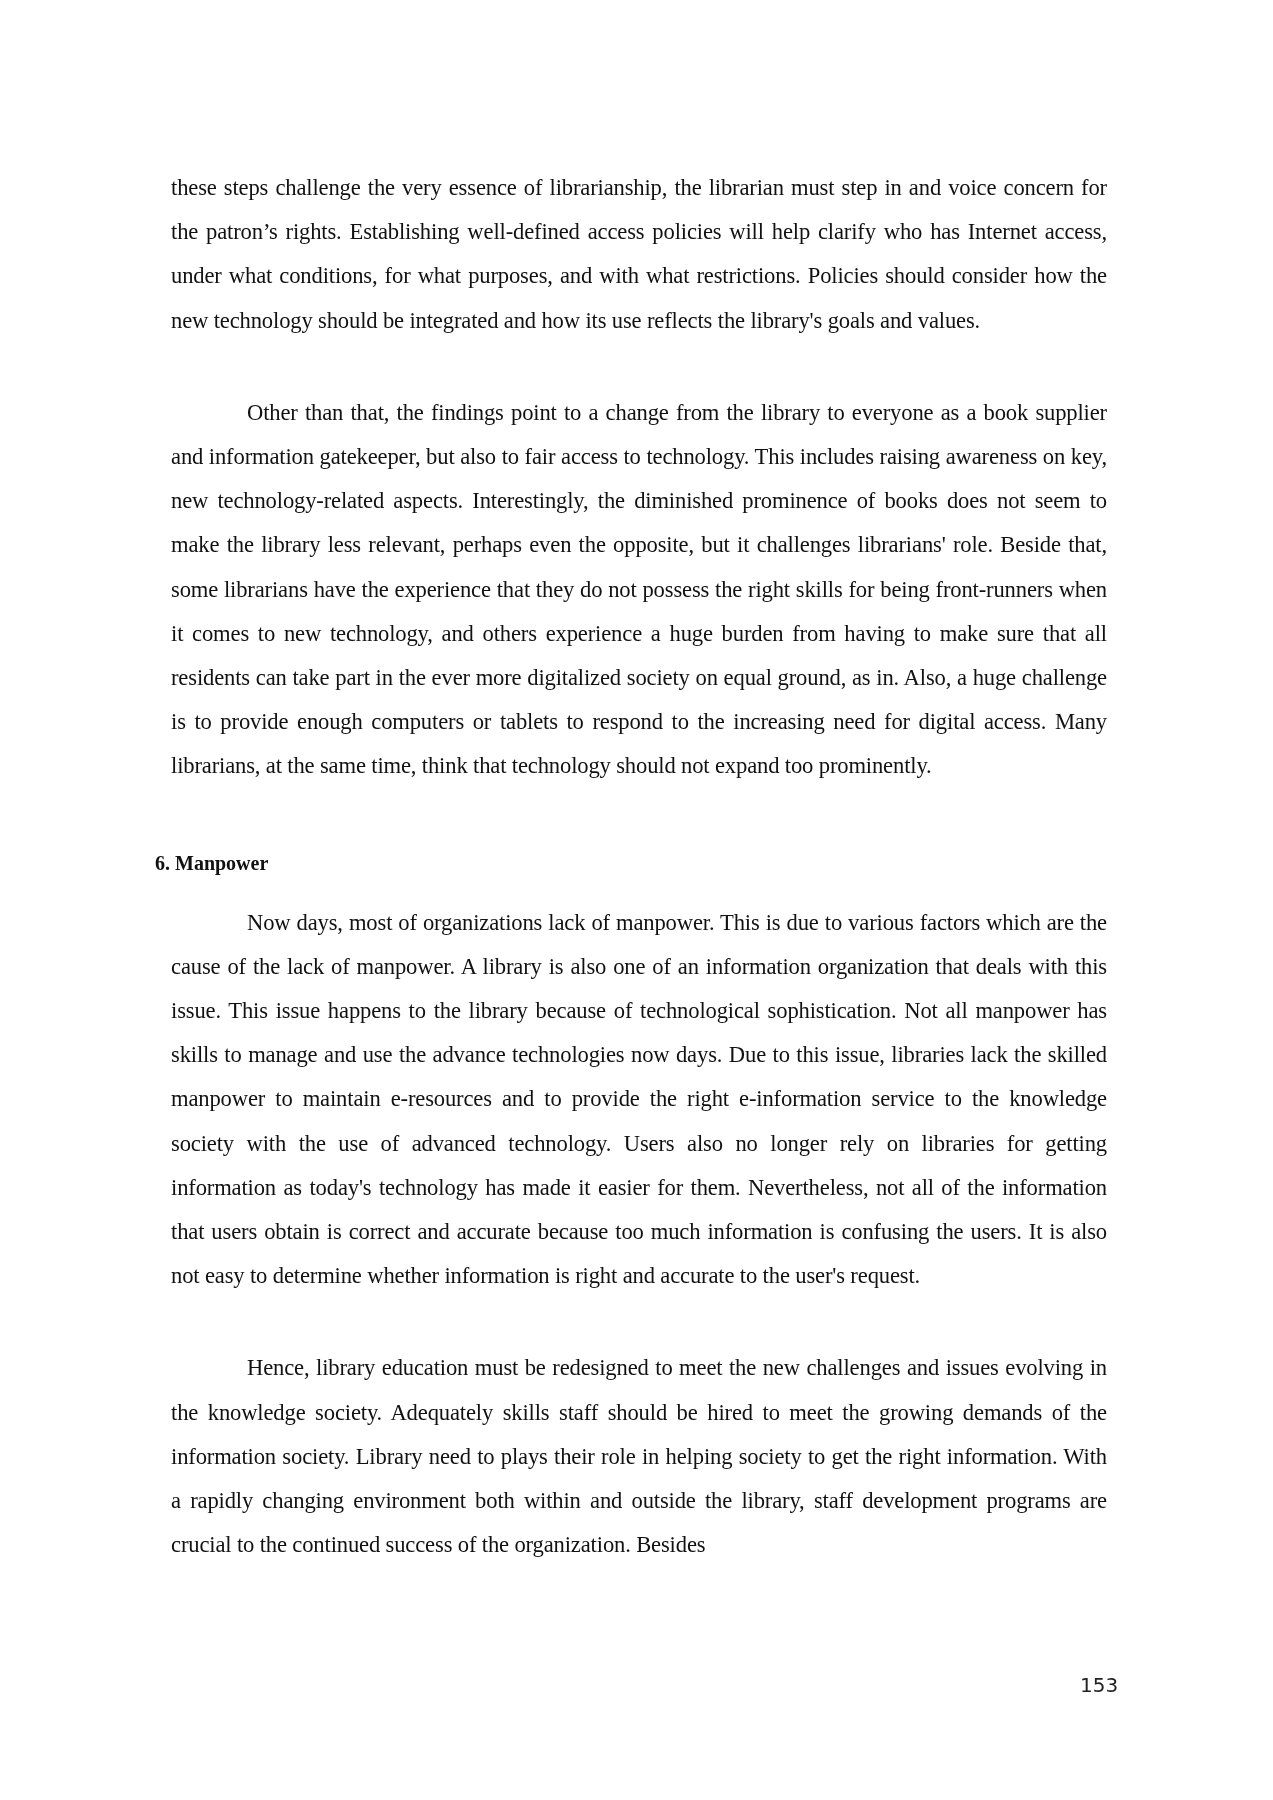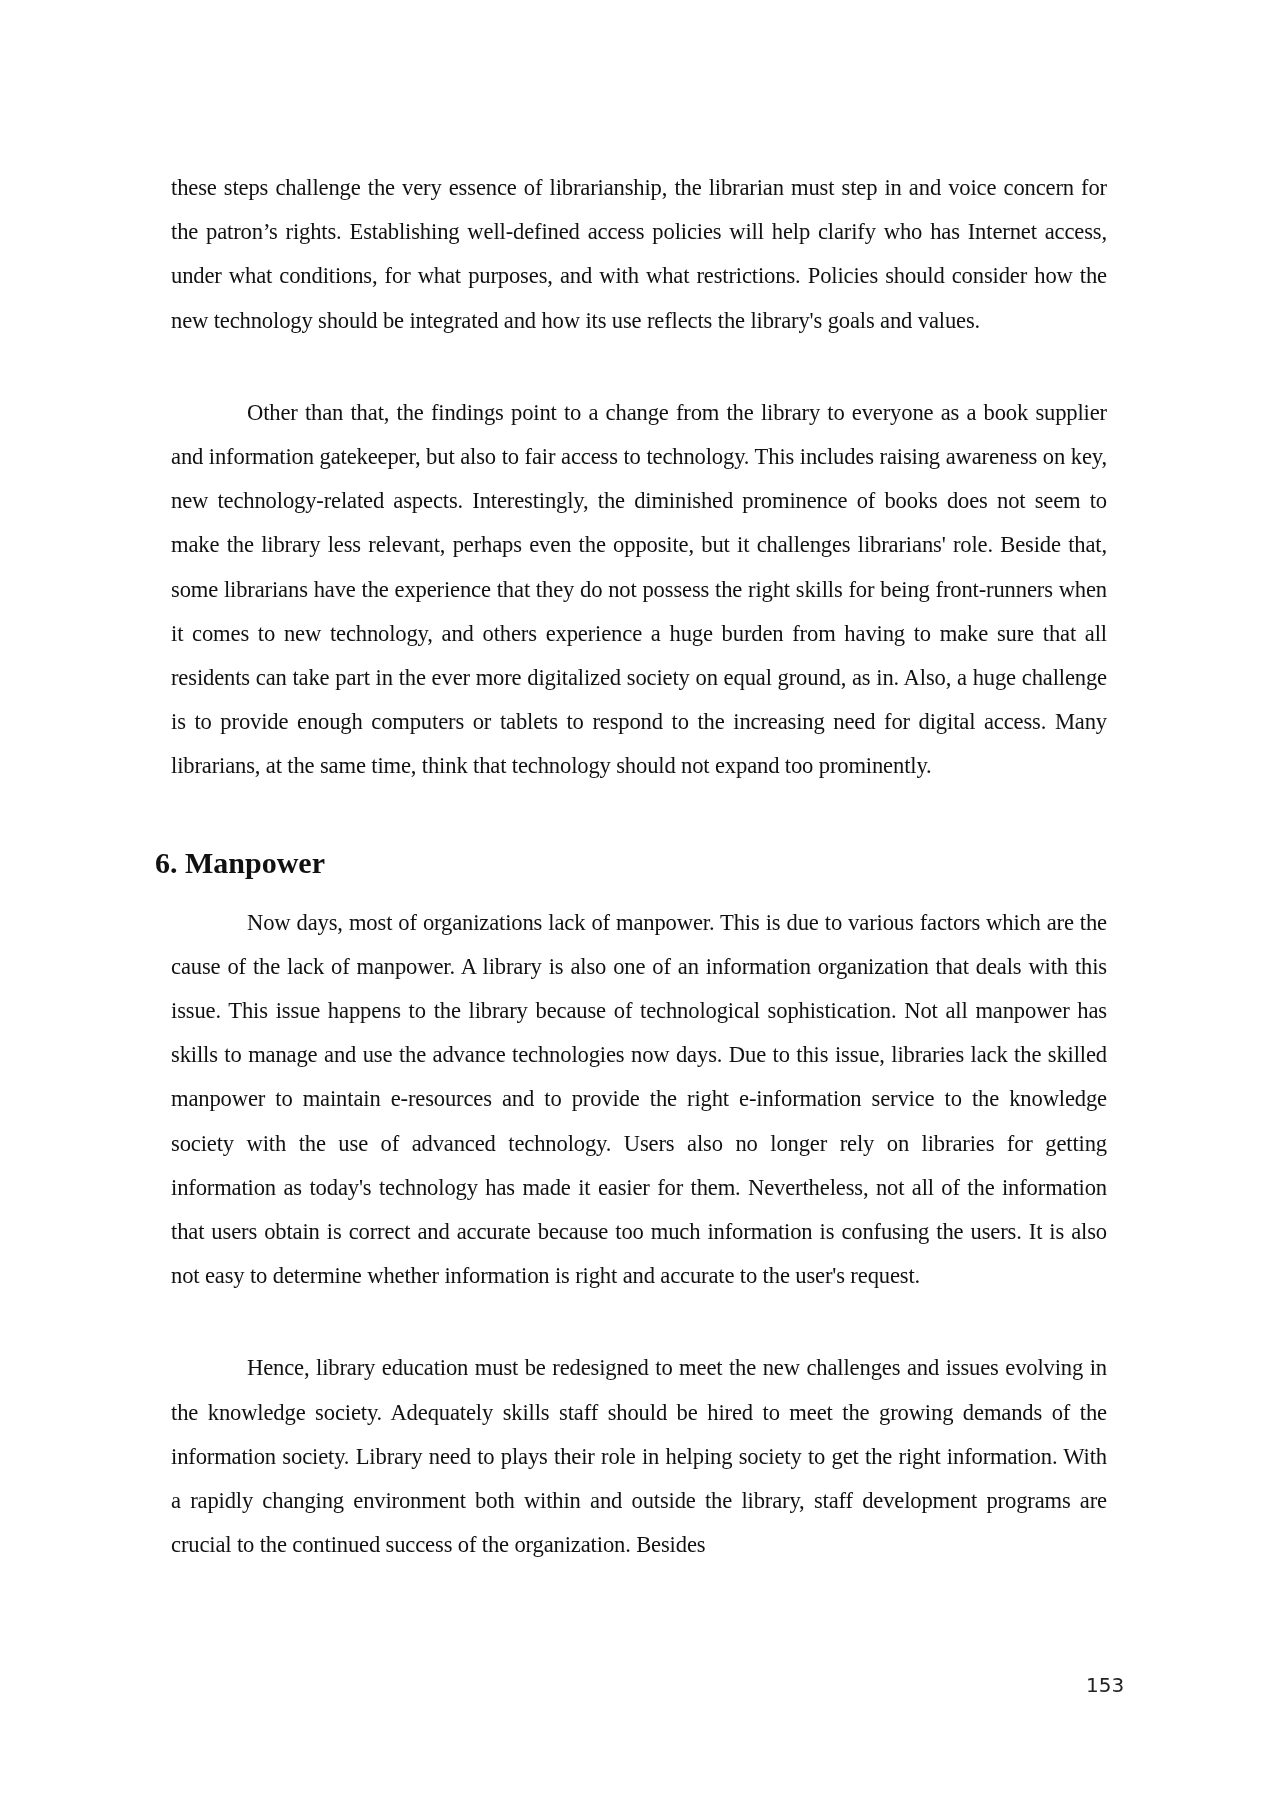--- a/index.html
+++ b/index.html
@@ -29,32 +29,31 @@
       letter-spacing: -0.15px;
     }
     .para.indent {
       text-indent: 76px;
     }
     .gap-small { height: 16px; }
     .gap-large { height: 36px; }
     .heading {
       font-family: "Liberation Serif", "DejaVu Serif", serif;
       font-weight: bold;
-      font-size: 30px;
+      font-size: 20px;
       line-height: 44px;
       margin: 0 0 16px 0;
     }
     .page-number {
       position: absolute;
       left: 1080px;
       top: 1673px;
       font-family: "DejaVu Sans", "Liberation Sans", sans-serif;
       font-size: 20px;
       color: #222222;
-      margin-left: 6px;
     }
   </style>
 </head>
 <body>
 
 <div class="page">
   <p class="para">these steps challenge the very essence of librarianship, the librarian must step in and voice concern for the patron’s rights. Establishing well-defined access policies will help clarify who has Internet access, under what conditions, for what purposes, and with what restrictions. Policies should consider how the new technology should be integrated and how its use reflects the library's goals and values.</p>
   <div class="gap-small"></div>
   <p class="para indent">Other than that, the findings point to a change from the library to everyone as a book supplier and information gatekeeper, but also to fair access to technology. This includes raising awareness on key, new technology-related aspects. Interestingly, the diminished prominence of books does not seem to make the library less relevant, perhaps even the opposite, but it challenges librarians' role. Beside that, some librarians have the experience that they do not possess the right skills for being front-runners when it comes to new technology, and others experience a huge burden from having to make sure that all residents can take part in the ever more digitalized society on equal ground, as in. Also, a huge challenge is to provide enough computers or tablets to respond to the increasing need for digital access. Many librarians, at the same time, think that technology should not expand too prominently.</p>
   <div class="gap-large"></div>

